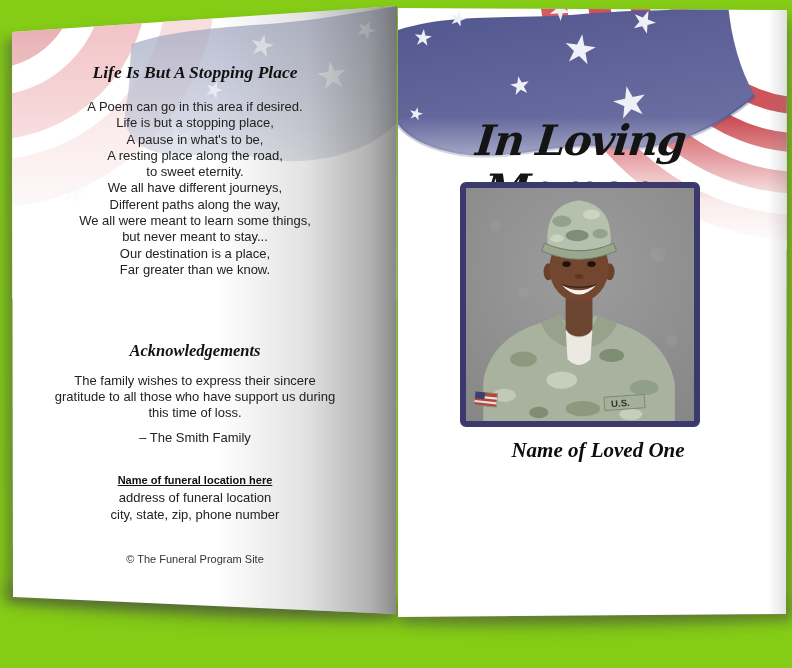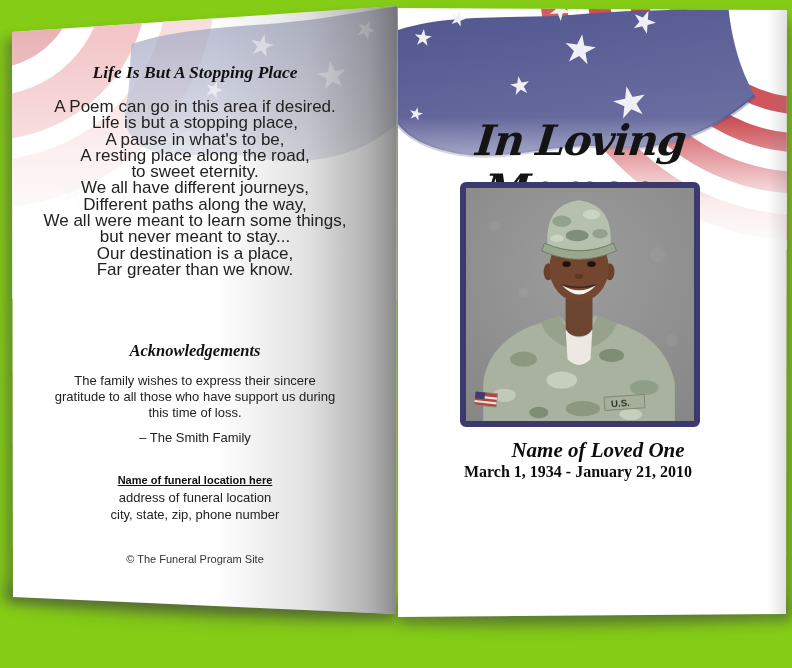--- a/index.html
+++ b/index.html
@@ -30,21 +30,21 @@
   .fold-shade{position:absolute;right:0;top:0;bottom:0;width:47%;pointer-events:none;
     background:linear-gradient(to right,rgba(128,128,128,0) 0%,rgba(122,122,122,.22) 50%,
                rgba(108,108,108,.52) 84%,rgba(92,92,92,.72) 100%);}
   .edge-shade-r{position:absolute;right:0;top:0;bottom:0;width:20px;pointer-events:none;
     background:linear-gradient(to right,rgba(255,255,255,0),rgba(125,125,125,.25));}
 
   
   .lp{position:absolute;left:5px;width:360px;text-align:center;}
   .lp-title{top:58px;font-family:"Liberation Serif",serif;font-weight:bold;font-style:italic;
             font-size:17.5px;color:#111;}
-  .lp-poem{top:95px;font-size:17px;line-height:16.3px;color:#222;}
+  .lp-poem{top:95px;font-size:13px;line-height:16.3px;color:#222;}
   .lp-credit{top:292px;font-size:11.5px;font-style:italic;color:#333;}
   .lp-ack-title{top:337px;font-family:"Liberation Serif",serif;font-weight:bold;font-style:italic;
             font-size:16.5px;color:#111;}
   .lp-ack{top:369px;font-size:13px;line-height:15.8px;color:#222;}
   .lp-sign{top:426px;font-size:13px;color:#222;}
   .lp-loc{top:468px;font-size:13px;line-height:17px;color:#222;}
   .lp-loc .loc-name{font-weight:bold;font-size:11px;color:#111;text-decoration:underline;}
   .lp-copy{top:549px;font-size:11px;color:#333;}
 
   
@@ -265,18 +265,17 @@
           </g>
 
           <g transform="translate(144,220) rotate(-4)">
             <rect x="0" y="0" width="42" height="14" fill="#a5af99" stroke="#7c886f" stroke-width="1"></rect>
             <text x="7" y="11" font-family="Liberation Sans, sans-serif" font-size="10" font-weight="bold" fill="#2e3627">U.S.</text>
           </g>
         </svg>
       </div>
 
       <div class="rp rp-name">Name of Loved One</div>
-      <div class="rp rp-dates">March 1, 1934 - January 21, 2010</div>
 
 
     </div>
   </div>
 </div>
 
 </body></html>

